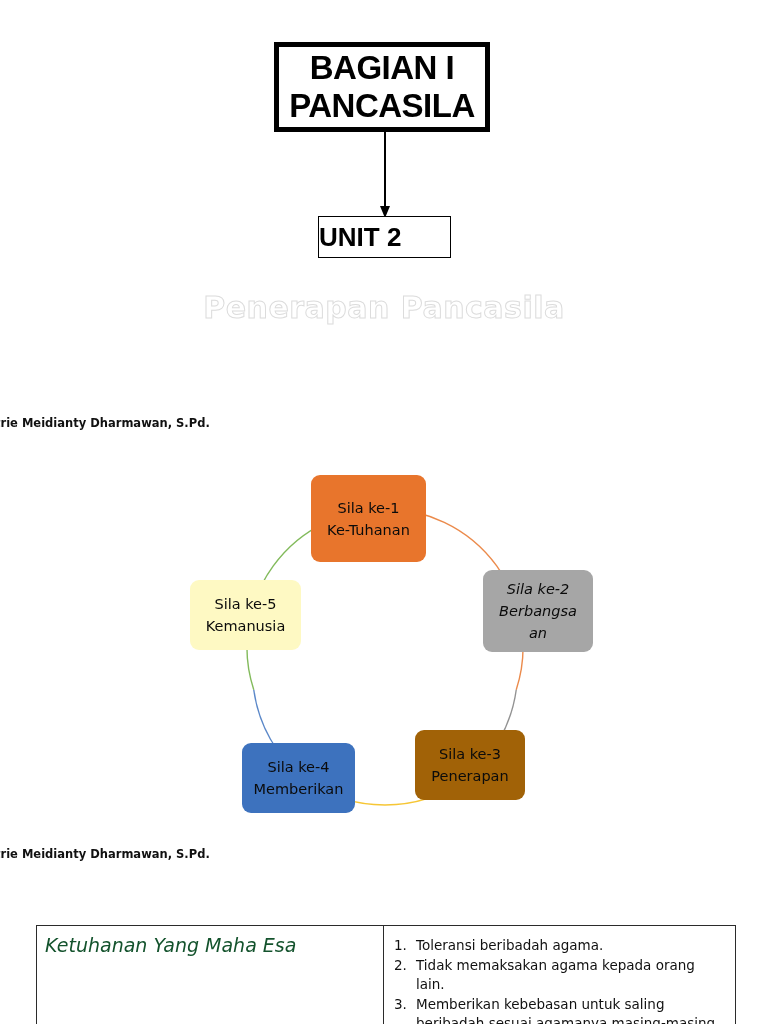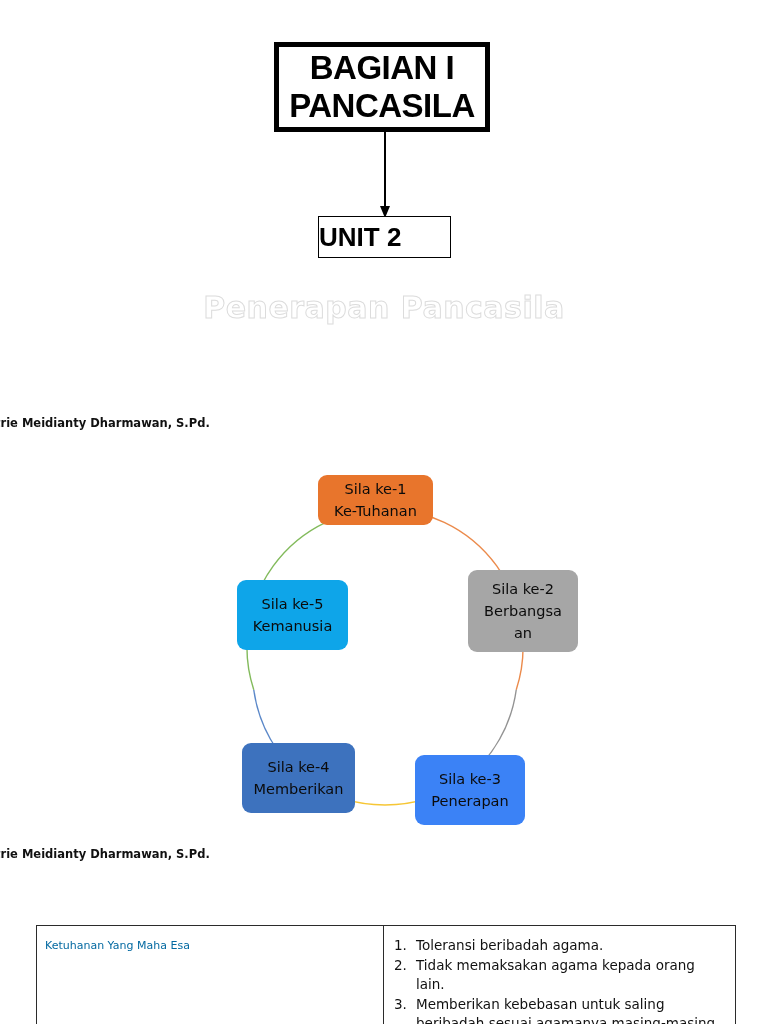--- a/index.html
+++ b/index.html
@@ -152,23 +152,24 @@
     box-sizing: border-box;
     padding: 10px 0 0 8px;
   }
   #table-col-right {
     flex: 1;
     box-sizing: border-box;
     padding: 10px 8px 0 10px;
   }
   #table-col-left .cell-text {
     font-family: "DejaVu Sans", sans-serif;
-    font-size: 11px;
+    font-size: 19px;
     line-height: 19px;
-    color: #0369a1;
+    color: #14532d;
+    font-style: italic;
   }
   #table-list {
     margin: 0;
     padding: 0;
     list-style: none;
   }
   #table-list li {
     font-family: "DejaVu Sans", sans-serif;
     font-size: 13.5px;
     line-height: 19px;
@@ -214,42 +215,42 @@
 
     <path d="M 336.25 234.76 A 138 138 0 0 1 286.10 323.63" fill="none" stroke="#7F7F7F" stroke-width="1.4" opacity="0.85"></path>
 
     <path d="M 286.10 323.63 A 138 138 0 0 1 123.90 323.63" fill="none" stroke="#F5BC12" stroke-width="1.4" opacity="0.85"></path>
 
     <path d="M 123.90 323.63 A 138 138 0 0 1 73.75 234.76" fill="none" stroke="#3D72BE" stroke-width="1.4" opacity="0.85"></path>
 
     <path d="M 73.75 234.76 A 138 138 0 0 1 205 54" fill="none" stroke="#6CAE3E" stroke-width="1.4" opacity="0.85"></path>
   </svg>
 
-  <div class="sila-node" id="node-sila-1" style="left: 138px; top: 20px; width: 115px; height: 50px; background: rgb(232, 117, 44);">
+  <div class="sila-node" id="node-sila-1" style="left: 131px; top: 20px; width: 115px; height: 87px; background: rgb(232, 117, 44);">
     <span class="nline">Sila ke-1</span>
     <span class="nline">Ke-Tuhanan</span>
   </div>
 
-  <div class="sila-node" id="node-sila-2" style="left: 288px; top: 115px; width: 110px; height: 82px; background: rgb(166, 166, 166);">
+  <div class="sila-node" id="node-sila-2" style="left: 303px; top: 115px; width: 110px; height: 82px; background: rgb(166, 166, 166); font-style: italic;">
     <span class="nline">Sila ke-2</span>
     <span class="nline">Berbangsa</span>
     <span class="nline">an</span>
   </div>
 
-  <div class="sila-node" id="node-sila-3" style="left: 235px; top: 300px; width: 110px; height: 70px; background: #3b82f6;">
+  <div class="sila-node" id="node-sila-3" style="left: 235px; top: 275px; width: 110px; height: 70px; background: #a16207;">
     <span class="nline">Sila ke-3</span>
     <span class="nline">Penerapan</span>
   </div>
 
   <div class="sila-node" id="node-sila-4" style="left: 62px; top: 288px; width: 113px; height: 70px; background: rgb(61, 114, 190);">
     <span class="nline">Sila ke-4</span>
     <span class="nline">Memberikan</span>
   </div>
 
-  <div class="sila-node" id="node-sila-5" style="left: 10px; top: 125px; width: 111px; height: 70px; background: #0ea5e9; margin-left: 47px;">
+  <div class="sila-node" id="node-sila-5" style="left: 10px; top: 125px; width: 111px; height: 70px; background: #fef9c3;">
     <span class="nline">Sila ke-5</span>
     <span class="nline">Kemanusia</span>
   </div>
 
 </div>
 
 <div class="attribution" id="attribution-2">trie Meidianty Dharmawan, S.Pd.</div>
 
 <div id="table-wrap">
   <div id="table-col-left">

